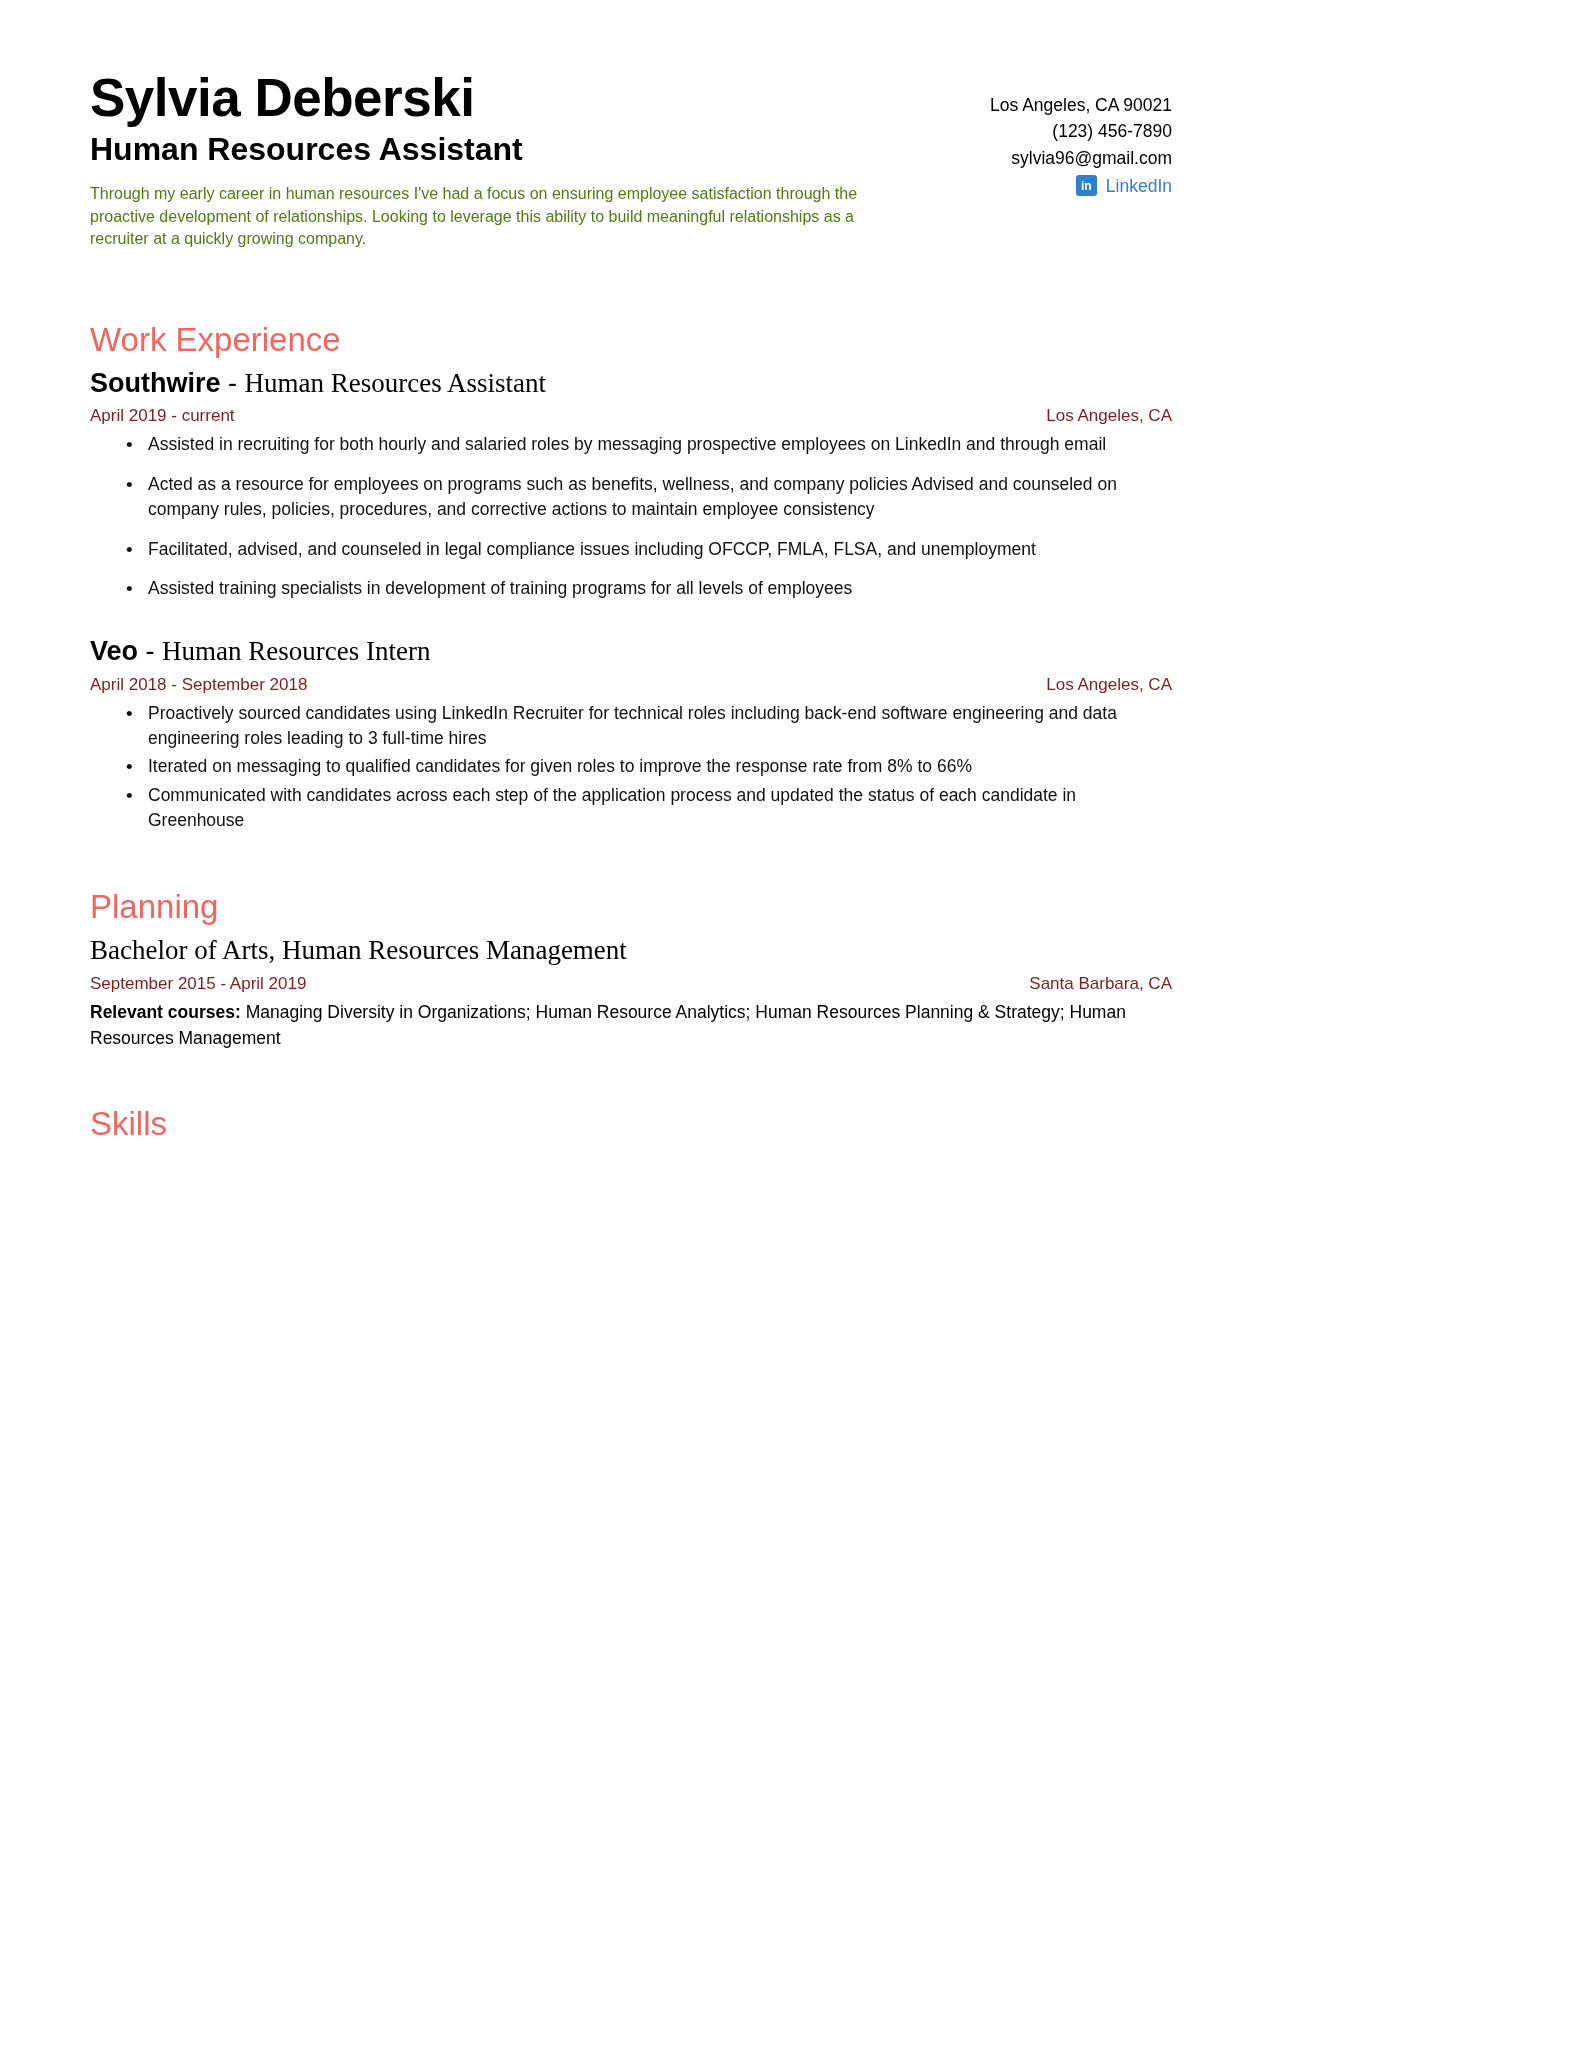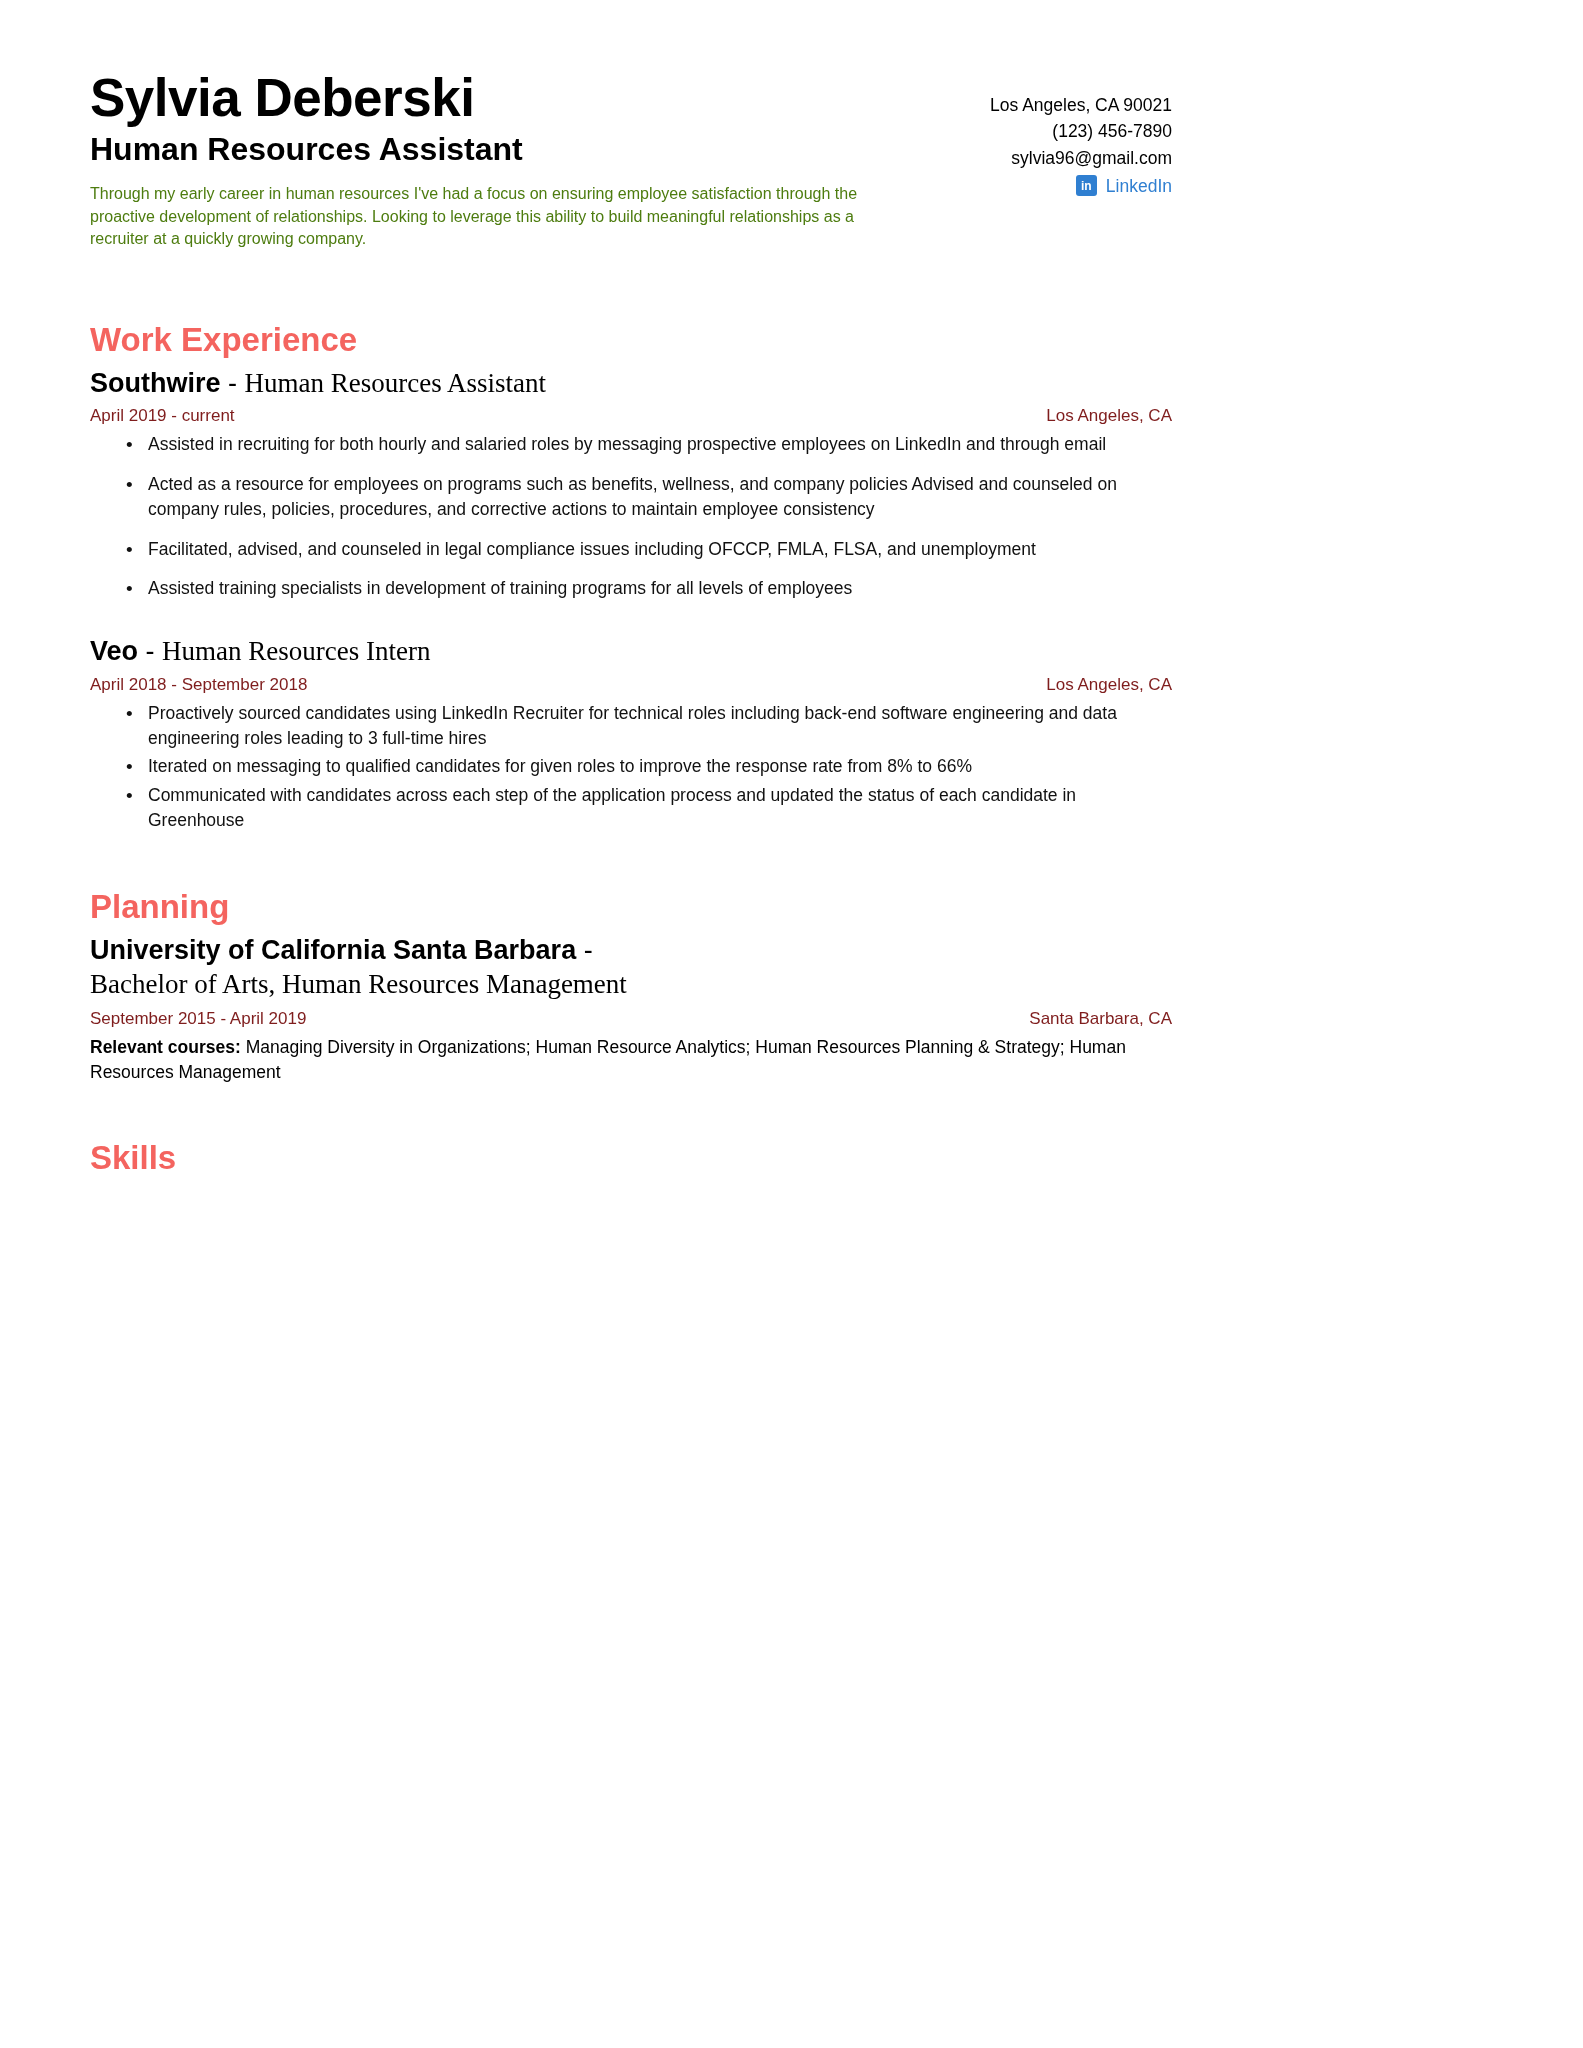--- a/index.html
+++ b/index.html
@@ -91,21 +91,21 @@
     font-size: 17.5px;
   }
 
   
   .section {
     margin-top: 54px;
   }
   .section-title {
     color: #f4645f;
     font-size: 33px;
-    font-weight: bold;
+    font-weight: normal;
     margin: 0 0 8px 0;
     letter-spacing: 0px;
   }
   .entry {
     margin-top: 6px;
   }
   .entry + .entry {
     margin-top: 34px;
   }
   .entry-head {
@@ -240,24 +240,20 @@
       <ul class="bullets tight">
         <li>Proactively sourced candidates using LinkedIn Recruiter for technical roles including back-end software engineering and data engineering roles leading to 3 full-time hires</li>
         <li>Iterated on messaging to qualified candidates for given roles to improve the response rate from 8% to 66%</li>
         <li>Communicated with candidates across each step of the application process and  updated  the status of each candidate in  Greenhouse</li>
       </ul>
     </div>
   </div>
 
   <div class="section">
     <h3 class="section-title">Planning</h3>
-    <div class="edu-head-line1">
-      <span>University of California Santa Barbara</span>
-      <span class="dash-plain">-</span>
-    </div>
     <div class="edu-head-line2">Bachelor of Arts, Human Resources Management</div>
     <div class="meta-row">
       <span>September 2015 -  April  2019</span>
       <span>Santa Barbara, CA</span>
     </div>
     <div class="courses">
       <b>Relevant courses:</b>
       <span>Managing Diversity in Organizations; Human Resource Analytics; Human Resources Planning &amp; Strategy; Human Resources Management</span>
     </div>
   </div>

